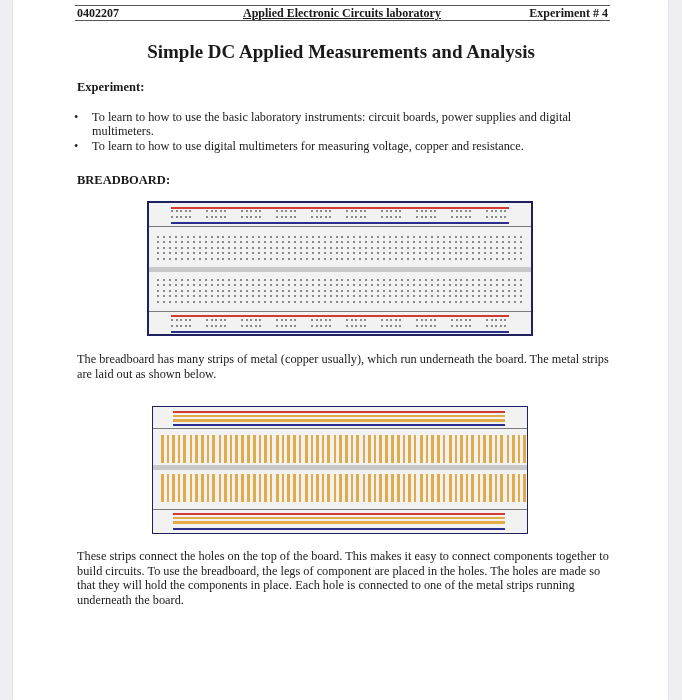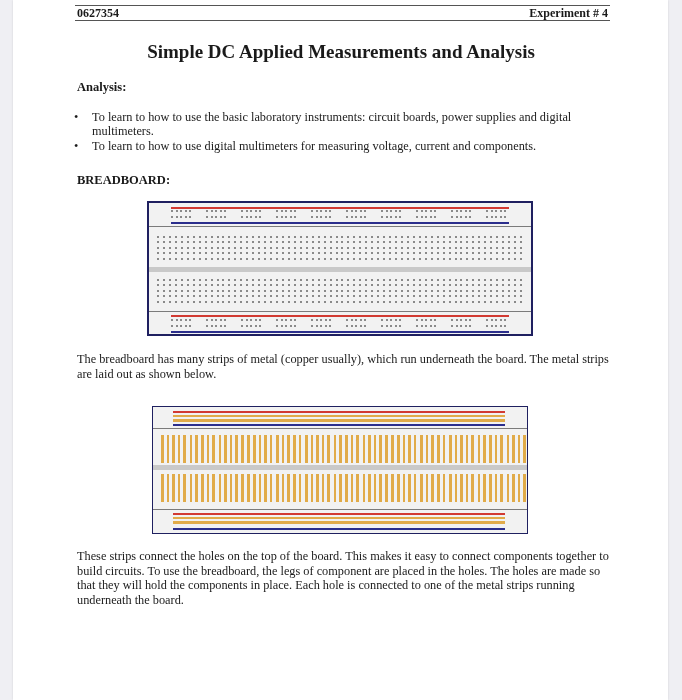--- a/index.html
+++ b/index.html
@@ -43,36 +43,37 @@
   .holes { position:absolute; }
   .holes span { position:absolute; background:#8a8a8a; width:2px; height:2px; }
   .strips span { position:absolute; background:#e1ab49; }
 </style>
 </head>
 <body>
 
 <div class="page"></div>
 
 <div class="hdr">
-  <span class="l">0627354</span>
+  <span class="l">0402207</span>
+  <span class="c" style="text-decoration:underline;">Applied Electronic Circuits laboratory</span>
   <span class="r">Experiment # 4</span>
 </div>
 
 <div class="title">Simple DC Applied Measurements and Analysis</div>
 
-<div class="h2" style="top:80px;">Analysis:</div>
+<div class="h2" style="top:80px;">Experiment:</div>
 
 <ul class="obj">
   <li>
     <span class="bullet">•</span>
     <span>To learn to how to use the basic laboratory instruments: circuit boards, power supplies and digital multimeters.</span>
   </li>
   <li style="margin-top:1px;">
     <span class="bullet">•</span>
-    <span>To learn to how to use digital multimeters for measuring voltage, current and components.</span>
+    <span>To learn to how to use digital multimeters for measuring voltage, copper and resistance.</span>
   </li>
 </ul>
 
 <div class="h2" style="top:173px;">BREADBOARD:</div>
 
 <div class="bb" id="bb1" style="left:147px; top:201px; width:386px; height:135px;">
   <div class="rail" style="top:0; height:23px;">
     <div class="line" style="left:22px; right:22px; top:4px; background:#d23a32;"></div>
     <div class="line" style="left:22px; right:22px; top:19px; background:#2b2e8c;"></div>
     <div class="holes" id="rh1" style="left:22px; top:7px;">

